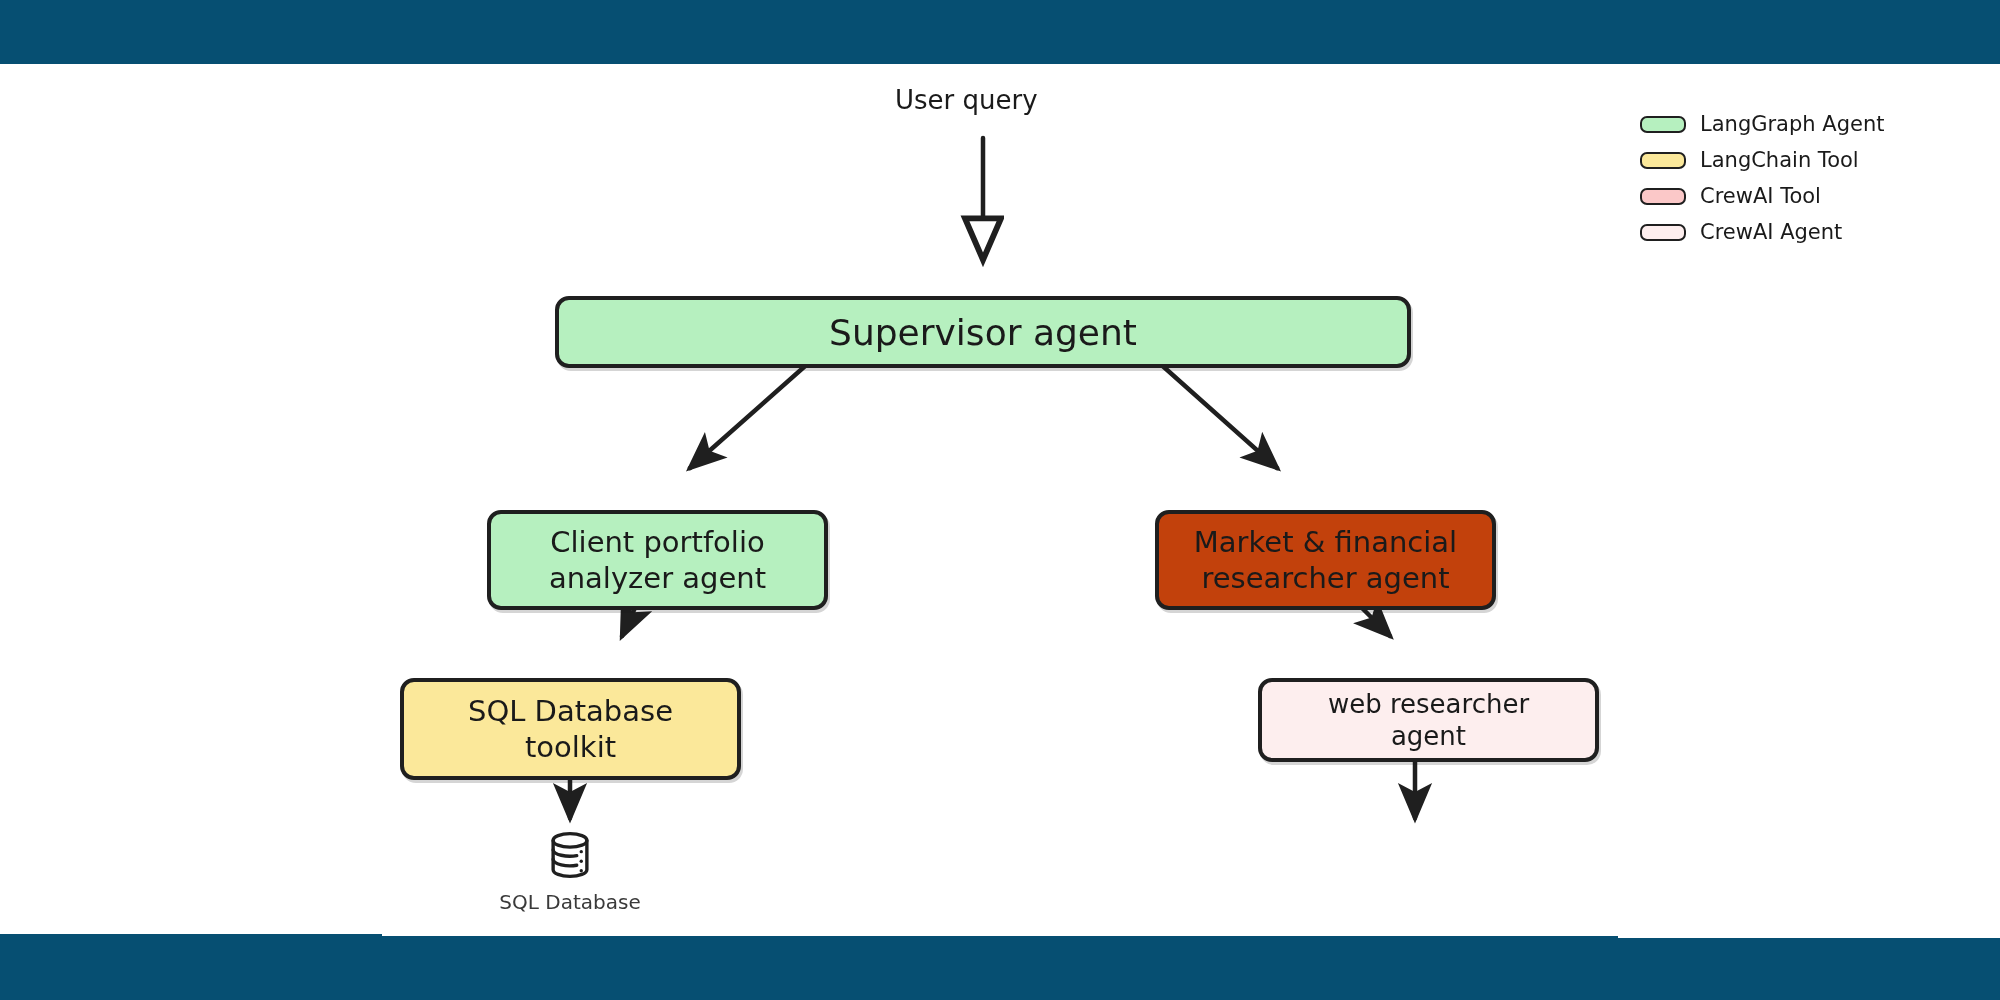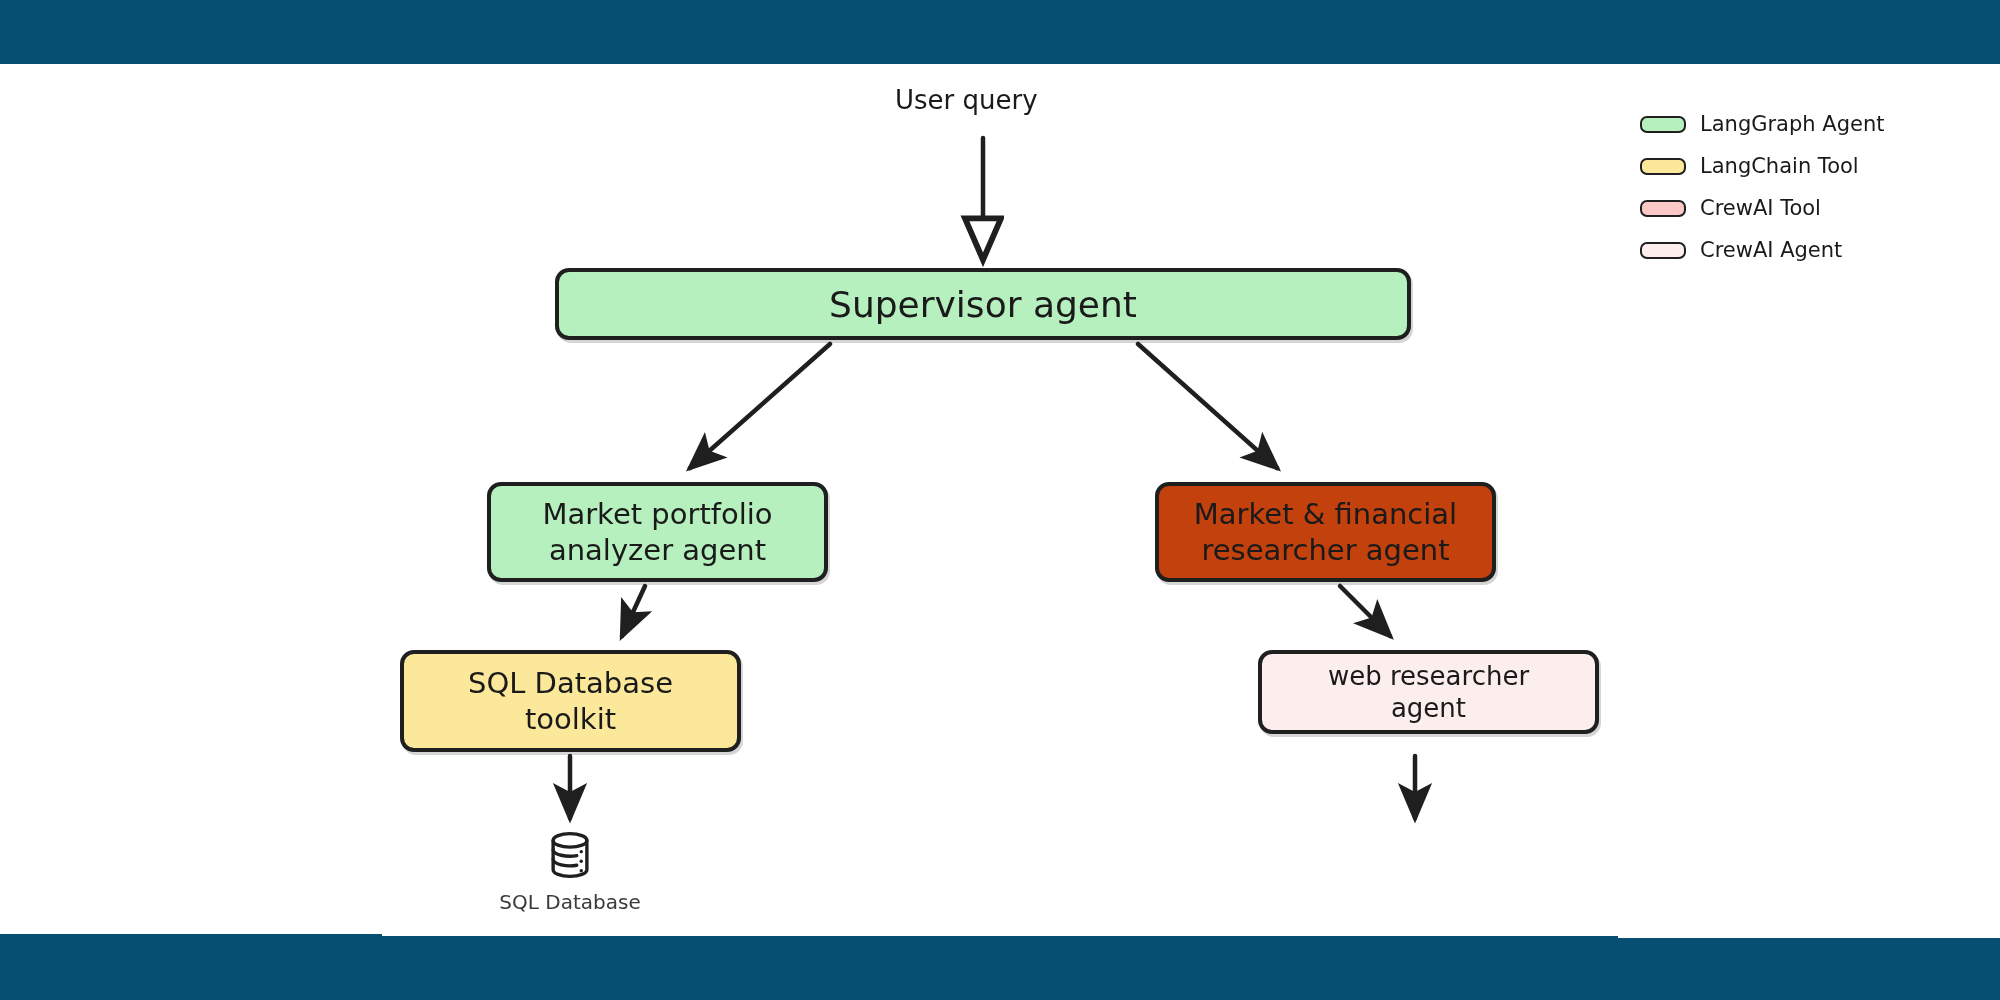--- a/index.html
+++ b/index.html
@@ -43,20 +43,21 @@
     border-radius: 14px;
     display: flex;
     align-items: center;
     justify-content: center;
     text-align: center;
     font-family: "DejaVu Sans", sans-serif;
     color: #1a1a1a;
     line-height: 1.25;
     white-space: pre-line;
     box-shadow: 2px 3px 0 rgba(20,20,20,0.18);
+    margin-top: 28px;
   }
   .node-green { background: #b6f0bf; }
   .node-yellow { background: #fbe89a; }
   .node-pink  { background: #c2410c; }
   .node-blush { background: #fdeeee; }
 
   #node-supervisor {
     left: 555px; top: 268px; width: 856px; height: 72px;
     font-size: 36px;
   }
@@ -109,21 +110,21 @@
     font-family: "DejaVu Sans", sans-serif;
     white-space: nowrap;
   }
 
   #legend {
     position: absolute;
     left: 1640px;
     top: 112px;
     display: flex;
     flex-direction: column;
-    gap: 18px;
+    gap: 12px;
   }
   .legend-row {
     display: flex;
     align-items: center;
     gap: 14px;
   }
   .legend-swatch {
     width: 46px;
     height: 17px;
     border: 2px solid #1f1f1f;
@@ -163,21 +164,21 @@
       <line x1="1340" y1="586" x2="1390" y2="636" marker-end="url(#arrow-solid)"></line>
       <line x1="570" y1="756" x2="570" y2="818" marker-end="url(#arrow-solid)"></line>
       <line x1="1415" y1="756" x2="1415" y2="818" marker-end="url(#arrow-solid)"></line>
     </g>
   </svg>
 
   <div class="free-label" id="label-user-query">User query</div>
 
   <div class="node node-green" id="node-supervisor">Supervisor agent</div>
 
-  <div class="node node-green" id="node-client-portfolio">Market portfolio
+  <div class="node node-green" id="node-client-portfolio">Client portfolio
 analyzer agent</div>
 
   <div class="node node-pink" id="node-market-researcher">Market &amp; financial
 researcher agent</div>
 
   <div class="node node-yellow" id="node-sql-toolkit">SQL Database
 toolkit</div>
 
   <div class="node node-blush" id="node-web-researcher">web researcher
 agent</div>

